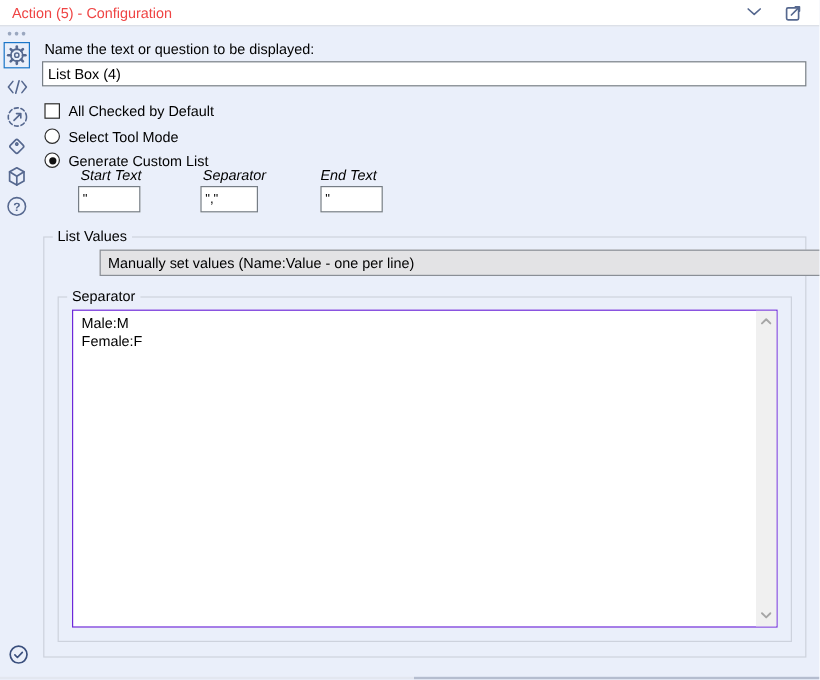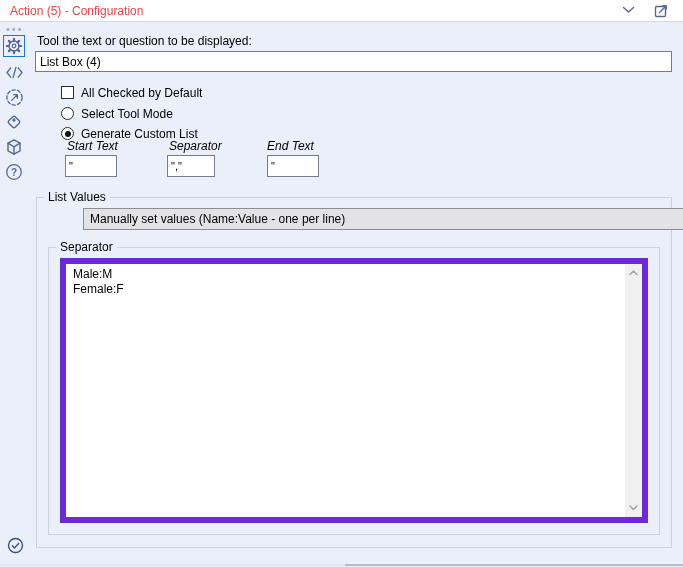--- a/index.html
+++ b/index.html
@@ -36,21 +36,21 @@
   .si-package { top:136px; }
   .si-help    { top:161px; }
   .help-q { font-family:"Liberation Sans",sans-serif; font-size:10px; font-weight:bold; fill:#56688f; stroke:none; }
   
   .q-label { position:absolute; left:37px; top:34px; }
   .q-input {
     position:absolute; left:35px; top:51px; width:637px; height:21px;
     background:#fff; border:1px solid #767d85; font-family:"Liberation Sans",sans-serif;
     font-size:12px; padding:0 4px; color:#000;
   }
-  .opt-row { position:absolute; left:37px; height:15px; display:flex; align-items:center; cursor:pointer;margin-left:24px; }
+  .opt-row { position:absolute; left:37px; height:15px; display:flex; align-items:center; cursor:pointer; }
   .row-check { top:85px; } .row-radio1 { top:106px; } .row-radio2 { top:126px; }
   .checkbox {
     width:13px; height:13px; border:1px solid #2b2b2b; background:#fff; flex:none;
   }
   .radio {
     width:13px; height:13px; border:1px solid #2b2b2b; border-radius:50%; background:#fff;
     flex:none; position:relative;
   }
   .radio.selected::after {
     content:""; position:absolute; left:2.5px; top:2.5px; width:6px; height:6px;
@@ -79,21 +79,21 @@
     position:absolute; left:48px; top:208px; width:652px; height:22px;
     background:#e3e3e5; border:1px solid #8a8f96; display:flex; align-items:center;
     padding:0 6px; cursor:pointer;margin-left:35px;
   }
   .dropdown-text { flex:1; white-space:nowrap; overflow:hidden; }
   .dropdown-chevron { flex:none; margin-right:4px; }
   .dropdown-chevron svg { stroke:#3c4248; }
   
   .textbox {
     position:absolute; left:60px; top:258px; width:588px; height:265px;
-    background:#fff; border:6px solid #6d28d9;
+    background:#fff; border:1px solid #6d28d9;
   }
   .textbox-content {
     position:absolute; left:0; top:0; right:18px; bottom:0;
     padding:3px 7px; white-space:pre; line-height:15px; overflow:hidden; cursor:text;
   }
   .vscroll {
     position:absolute; top:0; right:0; bottom:0; width:17px; background:#f0f0f0;
   }
   .vs-arrow { position:absolute; left:0; width:17px; height:16px;
     display:flex; align-items:center; justify-content:center; cursor:pointer; }
@@ -187,21 +187,21 @@
 
   <div class="side-item si-help">
     <span>
       <svg class="icon" width="18" height="18" viewBox="0 0 18 18">
         <circle cx="9" cy="9" r="7.3" stroke-width="1.3"></circle>
         <text class="help-q" x="9" y="12.5" text-anchor="middle">?</text>
       </svg>
     </span>
   </div>
 
-  <div class="q-label">Tool the text or question to be displayed:</div>
+  <div class="q-label">Name the text or question to be displayed:</div>
   <input class="q-input" type="text" value="List Box (4)" style="">
 
   <div class="opt-row row-check">
     <span class="checkbox"></span>
     <span class="opt-label">All Checked by Default</span>
   </div>
   <div class="opt-row row-radio2">
     <span class="radio selected"></span>
     <span class="opt-label">Generate Custom List</span>
   </div>

